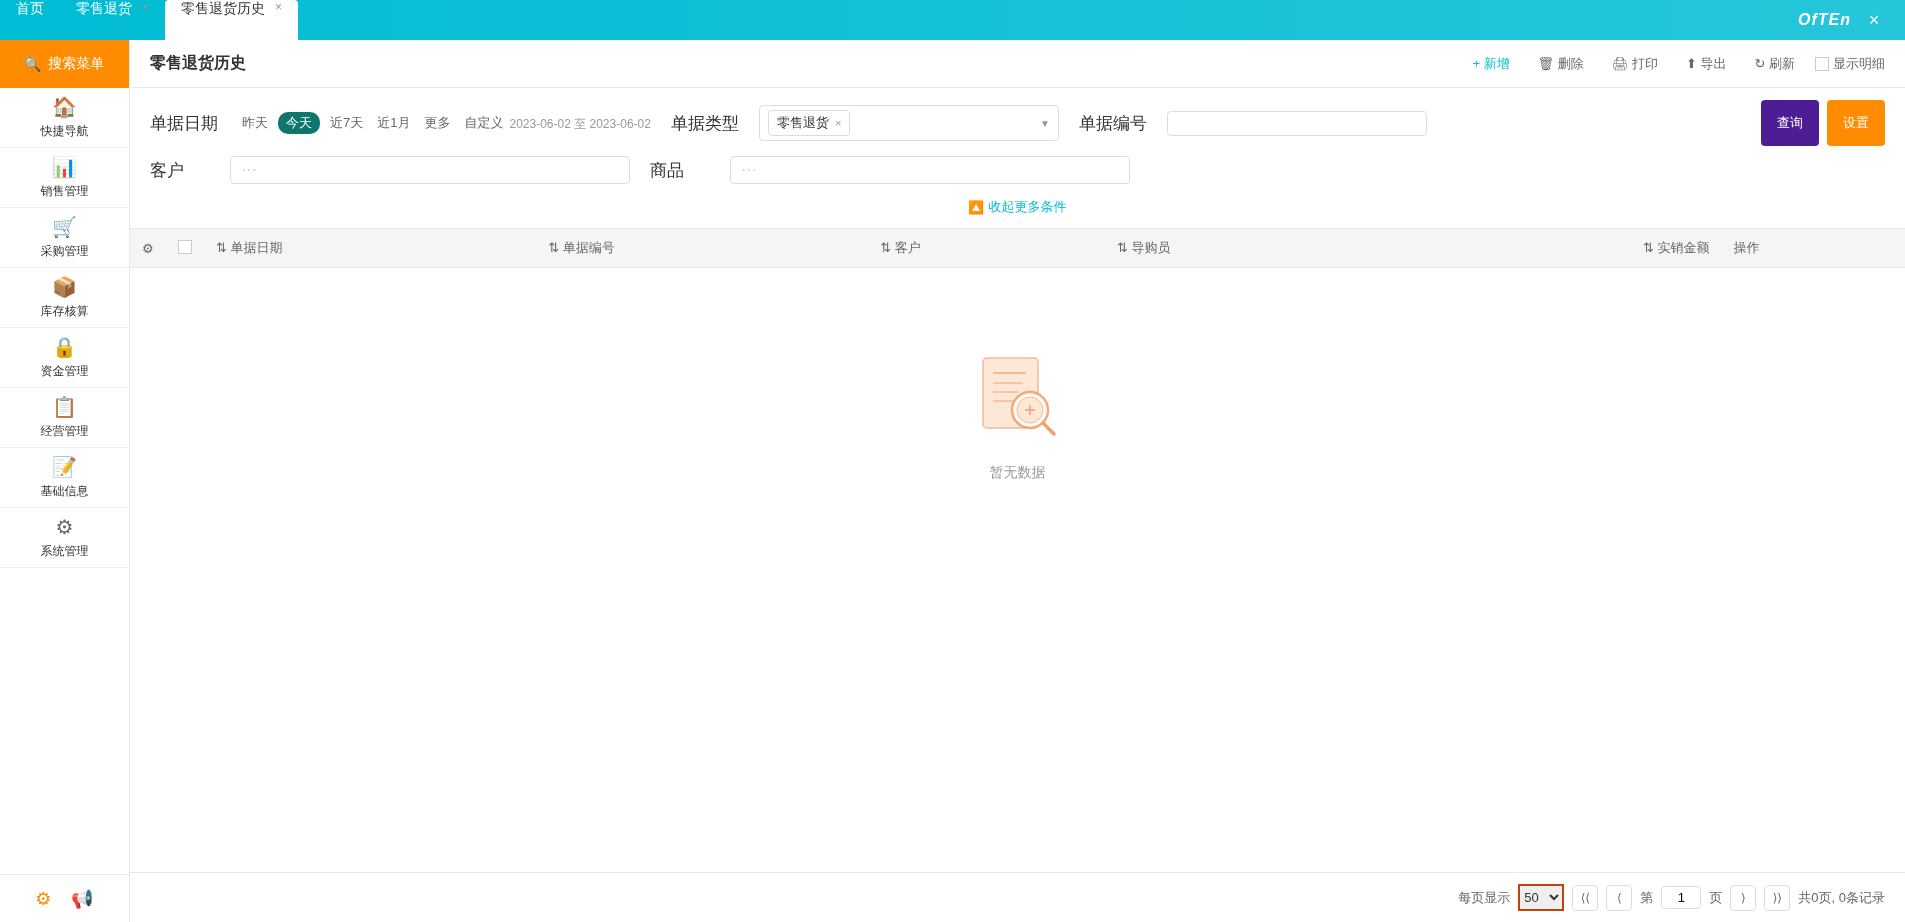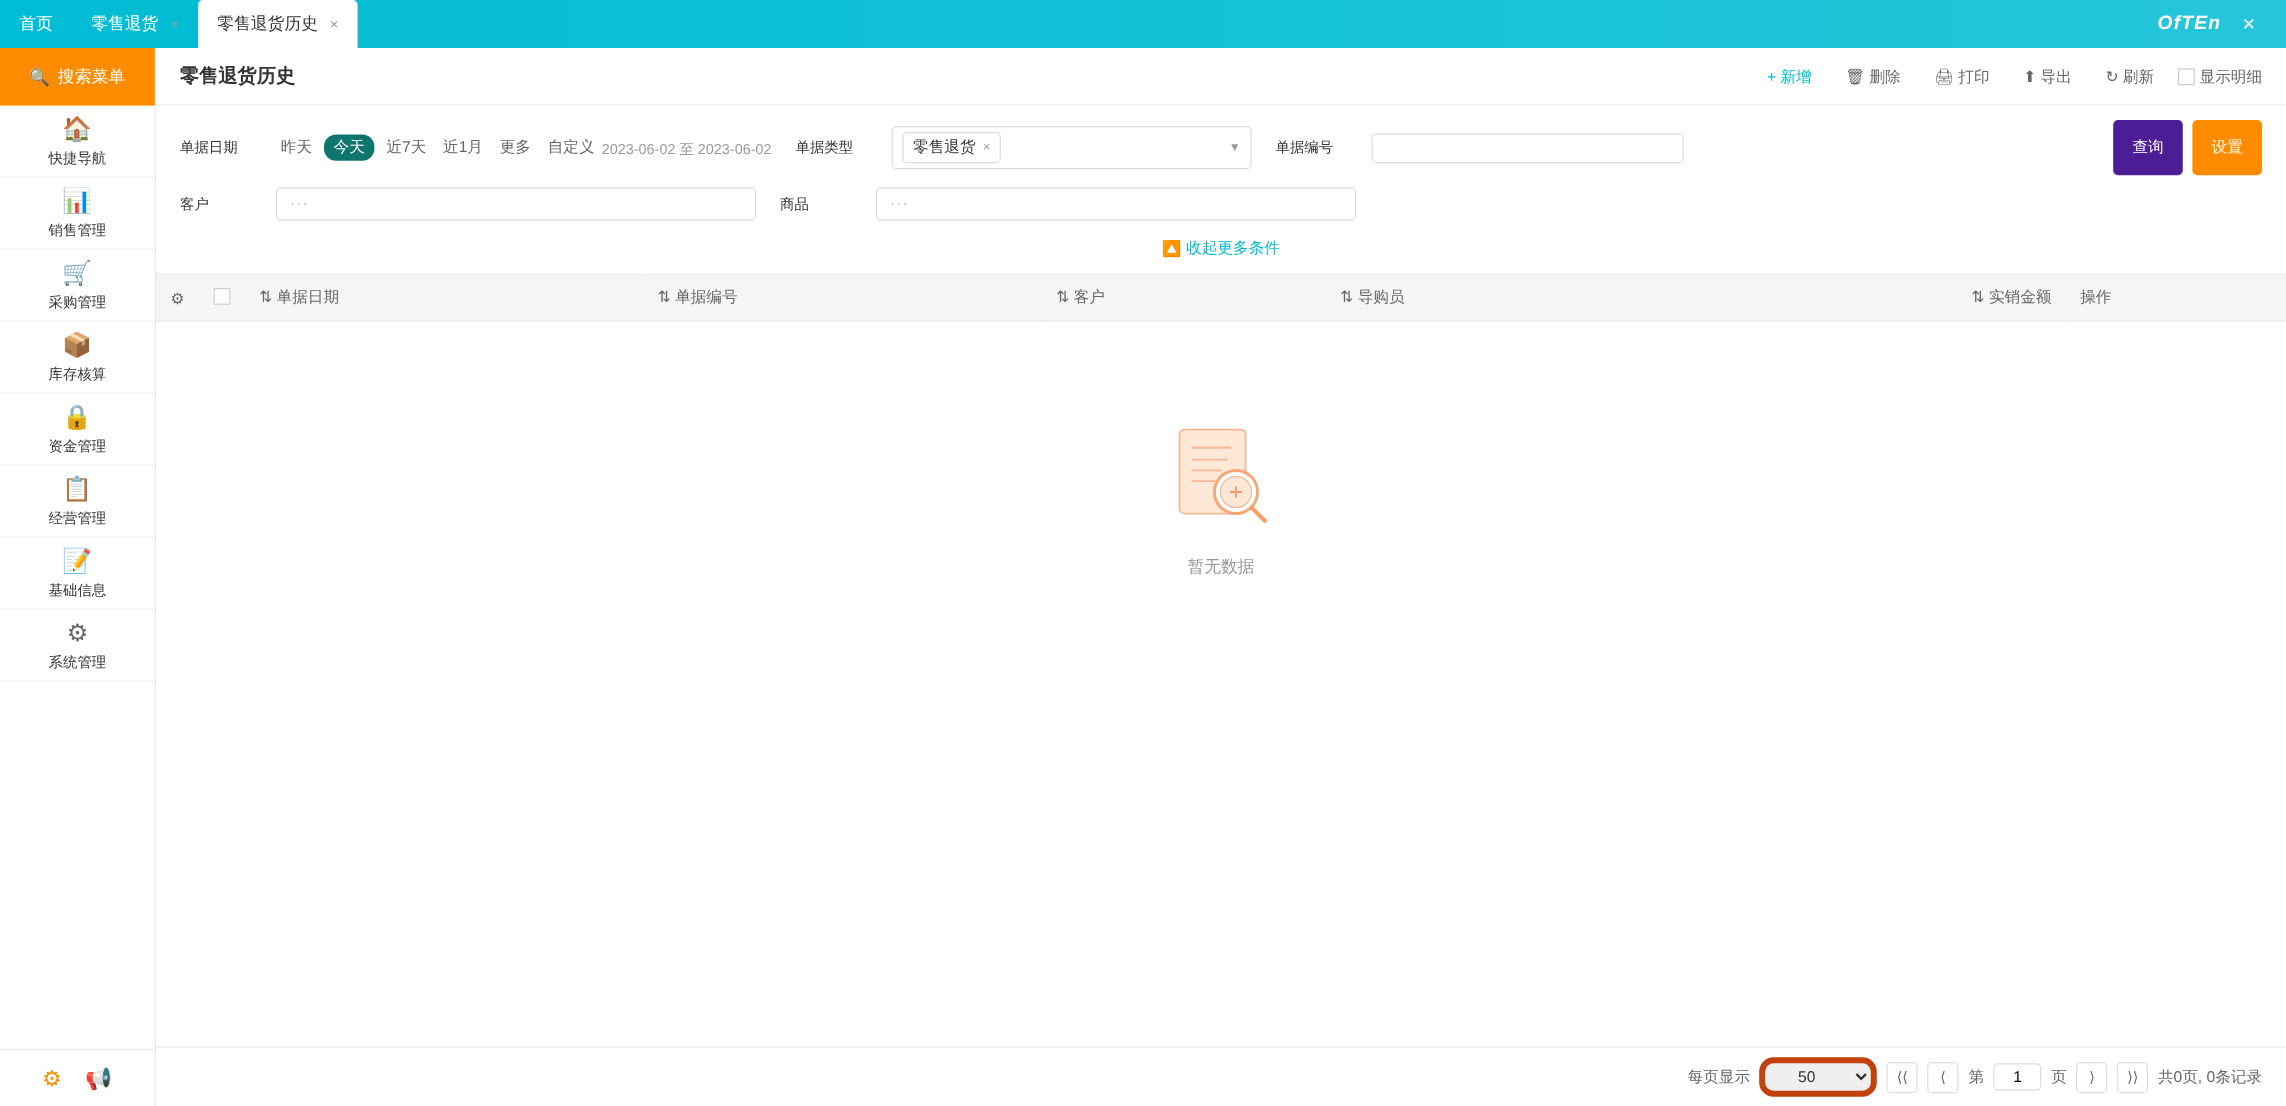--- a/index.html
+++ b/index.html
@@ -10,21 +10,20 @@
       height: 40px;
       background: linear-gradient(90deg, #00bcd4 0%, #26c6da 100%);
       display: flex;
       align-items: center;
       flex-shrink: 0;
     }
     .tab-item {
       height: 40px;
       padding: 0 16px;
       display: flex;
-      align-items: center;
       font-size: 14px;
       color: #fff;
       cursor: pointer;
       gap: 6px;
       white-space: nowrap;
     }
     .tab-item.active {
       background: #fff;
       color: #333;
       border-radius: 4px 4px 0 0;
@@ -193,21 +192,21 @@
       border-bottom: 1px solid #e8e8e8;
       flex-shrink: 0;
     }
     .filter-row {
       display: flex;
       align-items: center;
       gap: 20px;
       margin-bottom: 10px;
     }
     .filter-label {
-      font-size: 12px;
+      font-size: 17px;
       color: #333;
       white-space: nowrap;
       min-width: 60px;
     }
     .date-options {
       display: flex;
       align-items: center;
       gap: 6px;
       font-size: 13px;
     }
@@ -337,23 +336,23 @@
       display: flex;
       align-items: center;
       justify-content: flex-end;
       padding: 0 20px;
       gap: 8px;
       font-size: 13px;
       color: #666;
       flex-shrink: 0;
     }
     .page-size-select {
-      border: 5px solid #c2410c;
-      border-radius: 12px;
-      padding: 3px 23px;
+      border: 2px solid #c2410c;
+      border-radius: 0;
+      padding: 3px 0;
       font-size: 13px;
       color: #333;
     }
     .page-nav {
       width: 26px;
       height: 26px;
       display: flex;
       align-items: center;
       justify-content: center;
       border: 1px solid #ddd;

